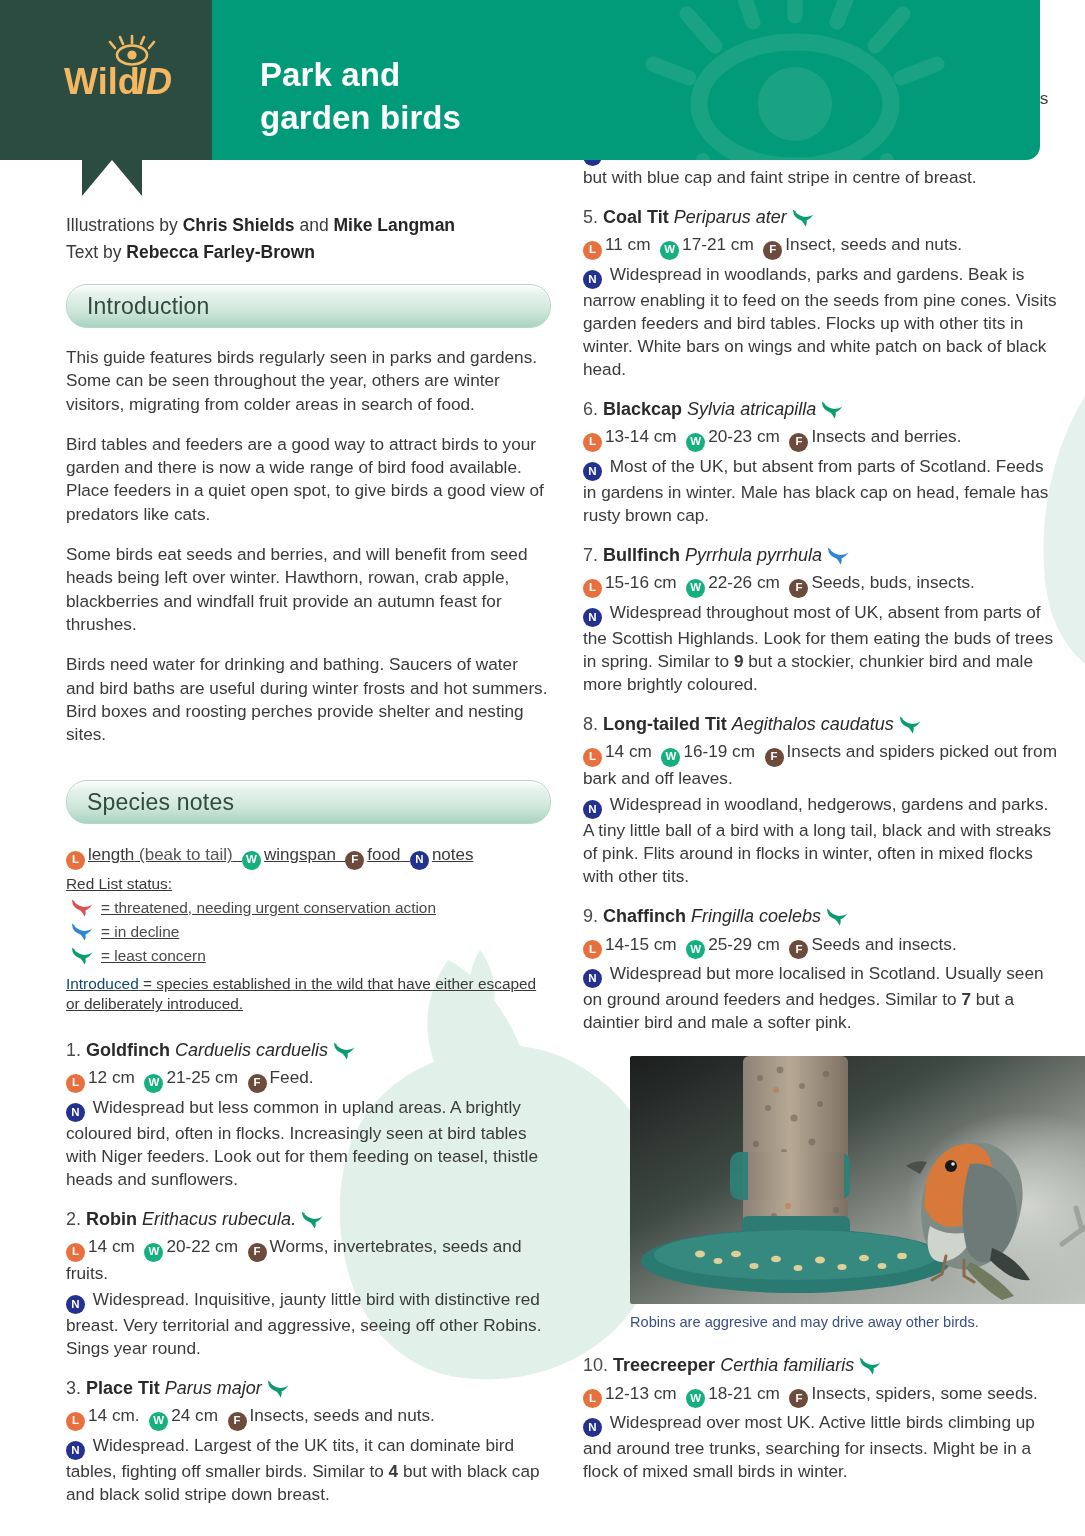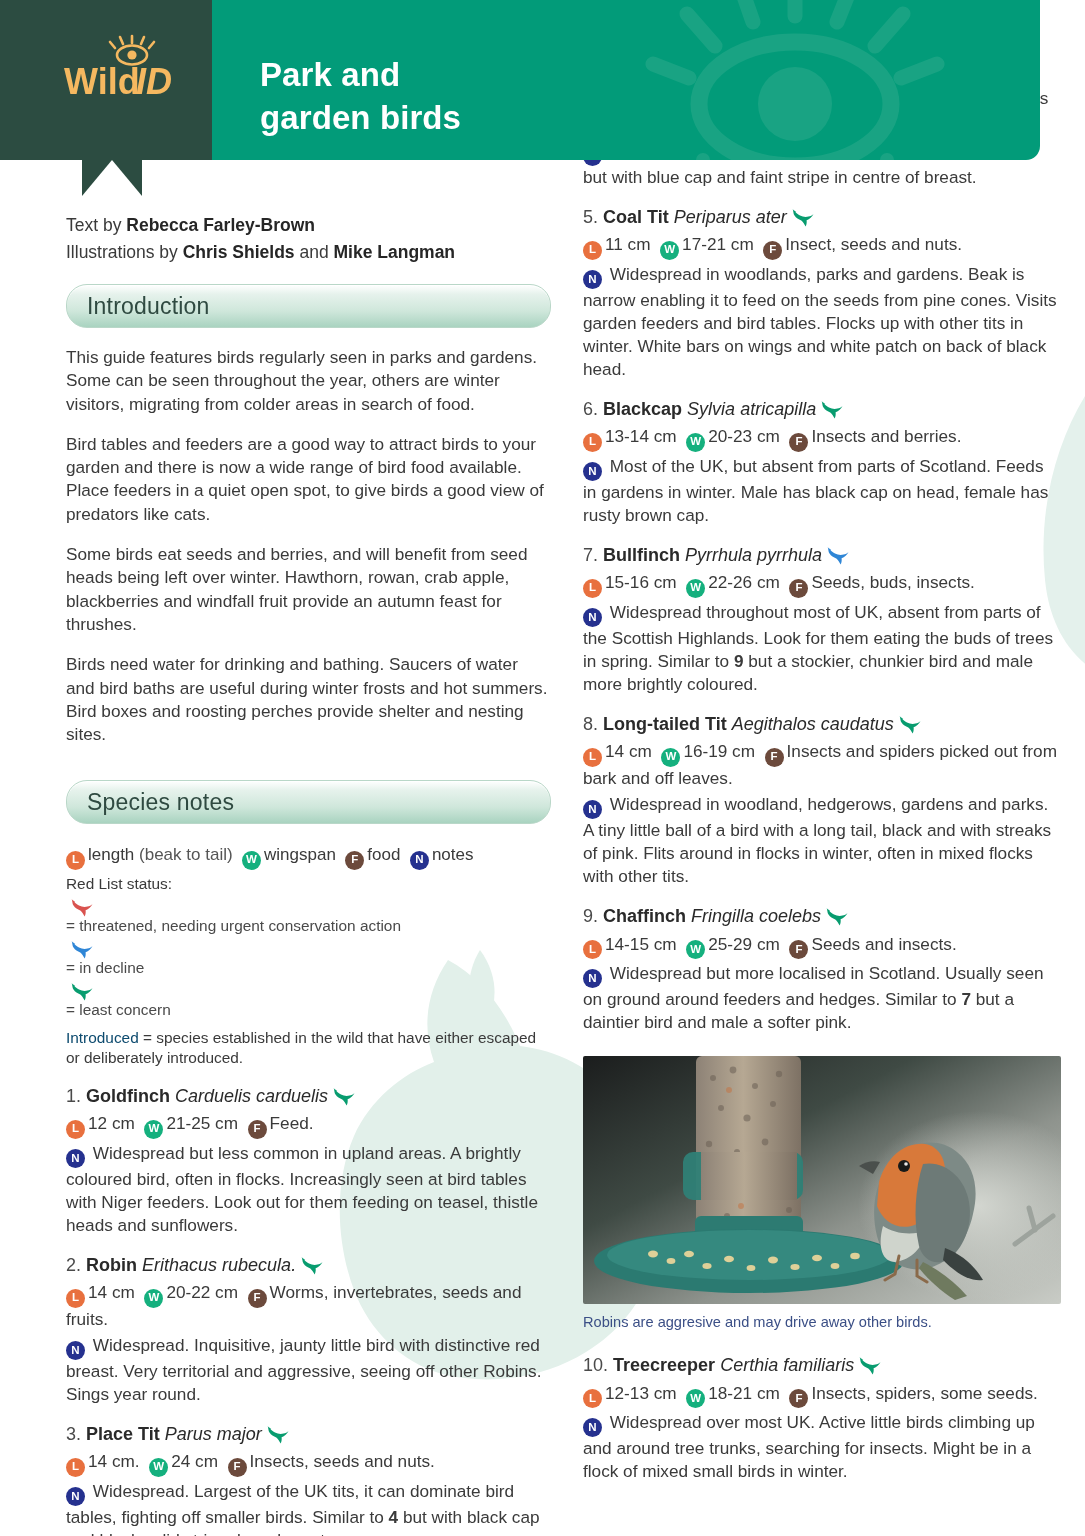--- a/index.html
+++ b/index.html
@@ -45,25 +45,25 @@
     box-shadow:inset 0 1px 0 #ffffff;
     display:flex;align-items:center;padding-left:20px;margin-bottom:18px;
   }
   .sectionbar span{font-size:23px;color:#2f4a41;letter-spacing:.2px;}
 
   
   p.body{margin:0 0 17px 0;font-size:17.2px;line-height:1.355;color:#3a3a3a;}
   p.body:last-child{margin-bottom:0;}
 
   
-  .legend{margin-top:2px;}
+  .legend{margin-top:2px;text-decoration:underline;}
   .legend-row1{font-size:17px;line-height:1.5;color:#3a3a3a;margin-bottom:5px;}
   .legend-row1 .lbl{color:#555;}
   .redlist-title{font-size:15.4px;color:#3a3a3a;margin:3px 0 6px 0;}
-  .rl{display:flex;align-items:flex-start;font-size:15.4px;color:#4a4a4a;margin:3px 0 6px 0;flex-direction:column;}
+  .rl{display:flex;align-items:flex-start;gap:8px;font-size:15.4px;color:#4a4a4a;margin:3px 0 6px 0;}
   .intro-note{font-size:15.4px;line-height:1.34;color:#3a3a3a;margin-top:9px;}
   .intro-note .pill{color:#0c4a6e;}
 
   
   .bdg{display:inline-flex;align-items:center;justify-content:center;
     width:19px;height:19px;border-radius:50%;color:#fff;font-size:11.5px;
     font-weight:bold;vertical-align:-3px;margin-right:3px;line-height:1;}
   .bdg-l{background:#e8703e;}
   .bdg-w{background:#15b07e;}
   .bdg-f{background:#6c4a3c;}
@@ -74,21 +74,21 @@
   .sp-title{font-size:18px;line-height:1.3;color:#2a2a2a;margin-bottom:4px;}
   .sp-title .num{font-weight:normal;color:#4a4a4a;}
   .sp-title .cname{font-weight:bold;}
   .sp-title .latin{font-style:italic;}
   .sp-meta{font-size:17.2px;line-height:1.34;color:#3a3a3a;margin-bottom:3px;}
   .sp-notes{font-size:17.2px;line-height:1.34;color:#3a3a3a;}
   .sp-notes b,.sp-meta b{font-weight:bold;}
   .birdicon{display:inline-block;vertical-align:-4px;margin-left:5px;}
 
   
-  .photo-wrap{margin-top:22px;}
+  .photo-wrap{margin-top:22px;margin-left:47px;}
   .photo{width:478px;height:248px;border-radius:2px;overflow:hidden;display:block;}
   .caption{font-size:14.6px;color:#3b4f86;margin-top:9px;line-height:1.3;}
 </style>
 </head>
 <body>
 
 <div class="page">
 
   <svg class="wm wm-bird" viewBox="0 0 360 430">
     <path fill="#e2f0ea" d="M118 10 C96 42 92 78 104 112 C72 124 40 150 24 186 C4 232 6 292 24 340
@@ -144,24 +144,24 @@
     </svg>
 
     <div class="hdr-title">
       <div>Park and</div>
       <div>garden birds</div>
     </div>
   </div>
 
   <div class="byline">
     <div>
+      <span>Illustrations by </span><b>Chris Shields</b><span> and </span><b>Mike Langman</b>
+    </div>
+    <div>
       <span>Text by </span><b>Rebecca Farley-Brown</b>
-    </div>
-    <div>
-      <span>Illustrations by </span><b>Chris Shields</b><span> and </span><b>Mike Langman</b>
     </div>
   </div>
 
   <div class="col-left">
 
     <div class="sectionbar">
       <span>Introduction</span>
     </div>
 
     <div id="intro-paras">
@@ -206,21 +206,21 @@
             </svg>
             <span>= least concern</span>
           </div>
         </div>
 
       <div class="intro-note">
         <span class="pill">Introduced</span><span> = species established in the wild that have either escaped or deliberately introduced.</span>
       </div>
     </div>
 
-    <div id="species-left" style="margin-top:16px;">
+    <div id="species-left" style="margin-top:24px;">
         <div class="species">
           <div class="sp-title"><span class="num">1.</span> <span class="cname">Goldfinch</span> <span class="latin">Carduelis carduelis</span><svg class="birdicon" width="22" height="18" viewBox="0 0 22 18">
               <path fill="#089c6f" d="M1.5 1.2 C3.6 3.4 5.6 5.4 8 6.6 C10.6 7.9 13.6 8.2 16.4 7.6 C18.4 7.2 20.2 6.2 21.5 4.9 C20.1 7.8 17.6 10.1 14.6 11.3 C14.9 13.4 14.6 15.6 13.7 17.5 C12.5 15.2 11.1 13.1 9.3 11.4 C6.6 10.7 4.1 9.0 2.5 6.6 C1.6 5.1 1.2 3.2 1.5 1.2 Z"></path>
               <path fill="#089c6f" d="M0.6 0.2 L4.2 3.0 L2.0 3.6 Z"></path>
             </svg></div>
           <div class="sp-meta"><span class="bdg bdg-l">L</span><span>12 cm</span>&nbsp; <span class="bdg bdg-w">W</span><span>21-25 cm</span>&nbsp; <span class="bdg bdg-f">F</span><span>Feed.</span></div>
           <div class="sp-notes"><span class="bdg bdg-n">N</span> <span>Widespread but less common in upland areas. A brightly coloured bird, often in flocks. Increasingly seen at bird tables with Niger feeders. Look out for them feeding on teasel, thistle heads and sunflowers.</span></div>
         </div>
         <div class="species">
           <div class="sp-title"><span class="num">2.</span> <span class="cname">Robin</span> <span class="latin">Erithacus rubecula.</span><svg class="birdicon" width="22" height="18" viewBox="0 0 22 18">

